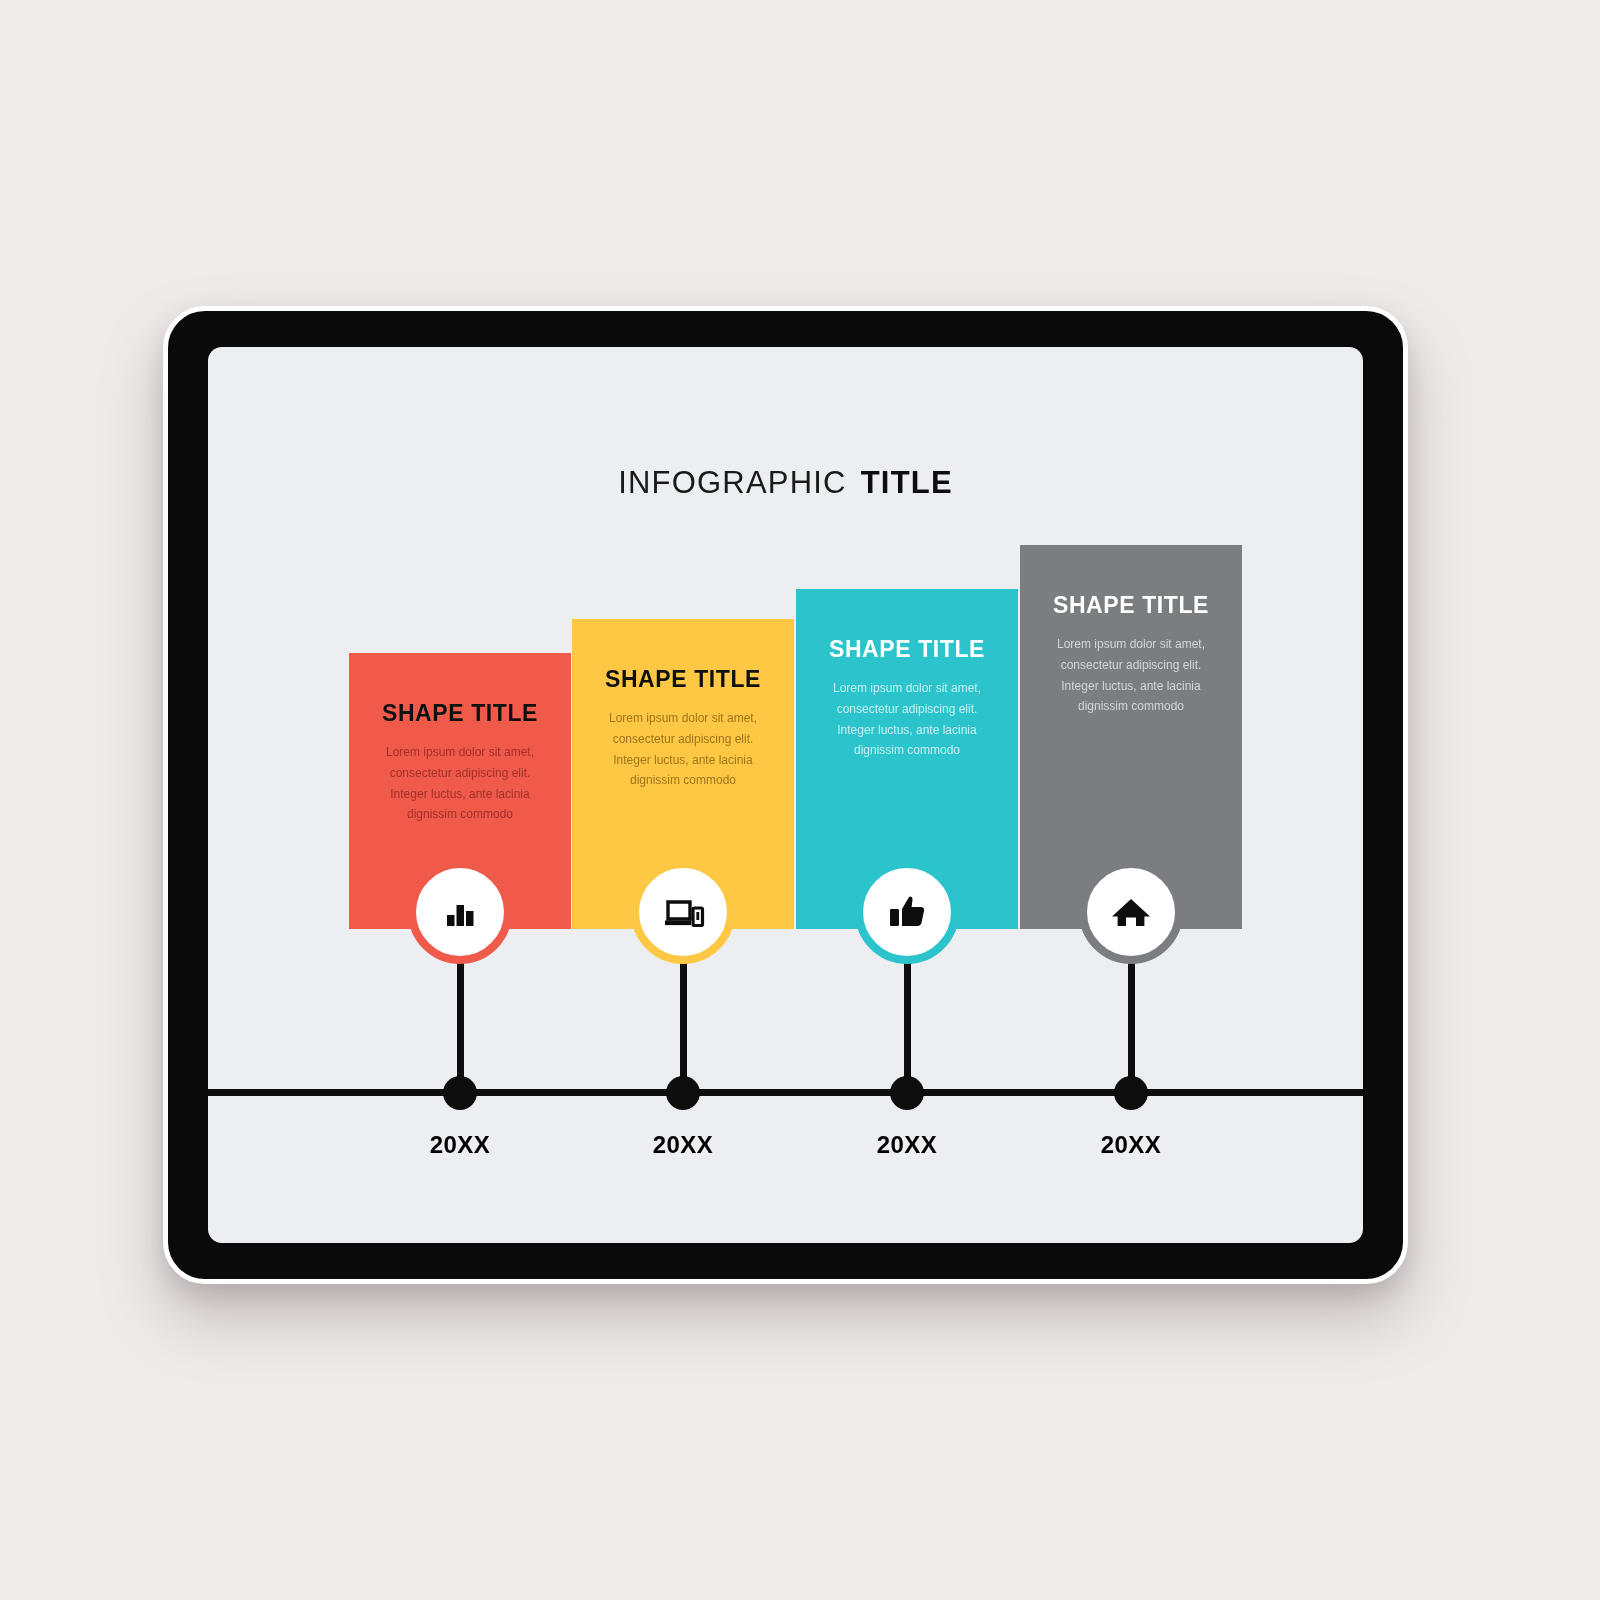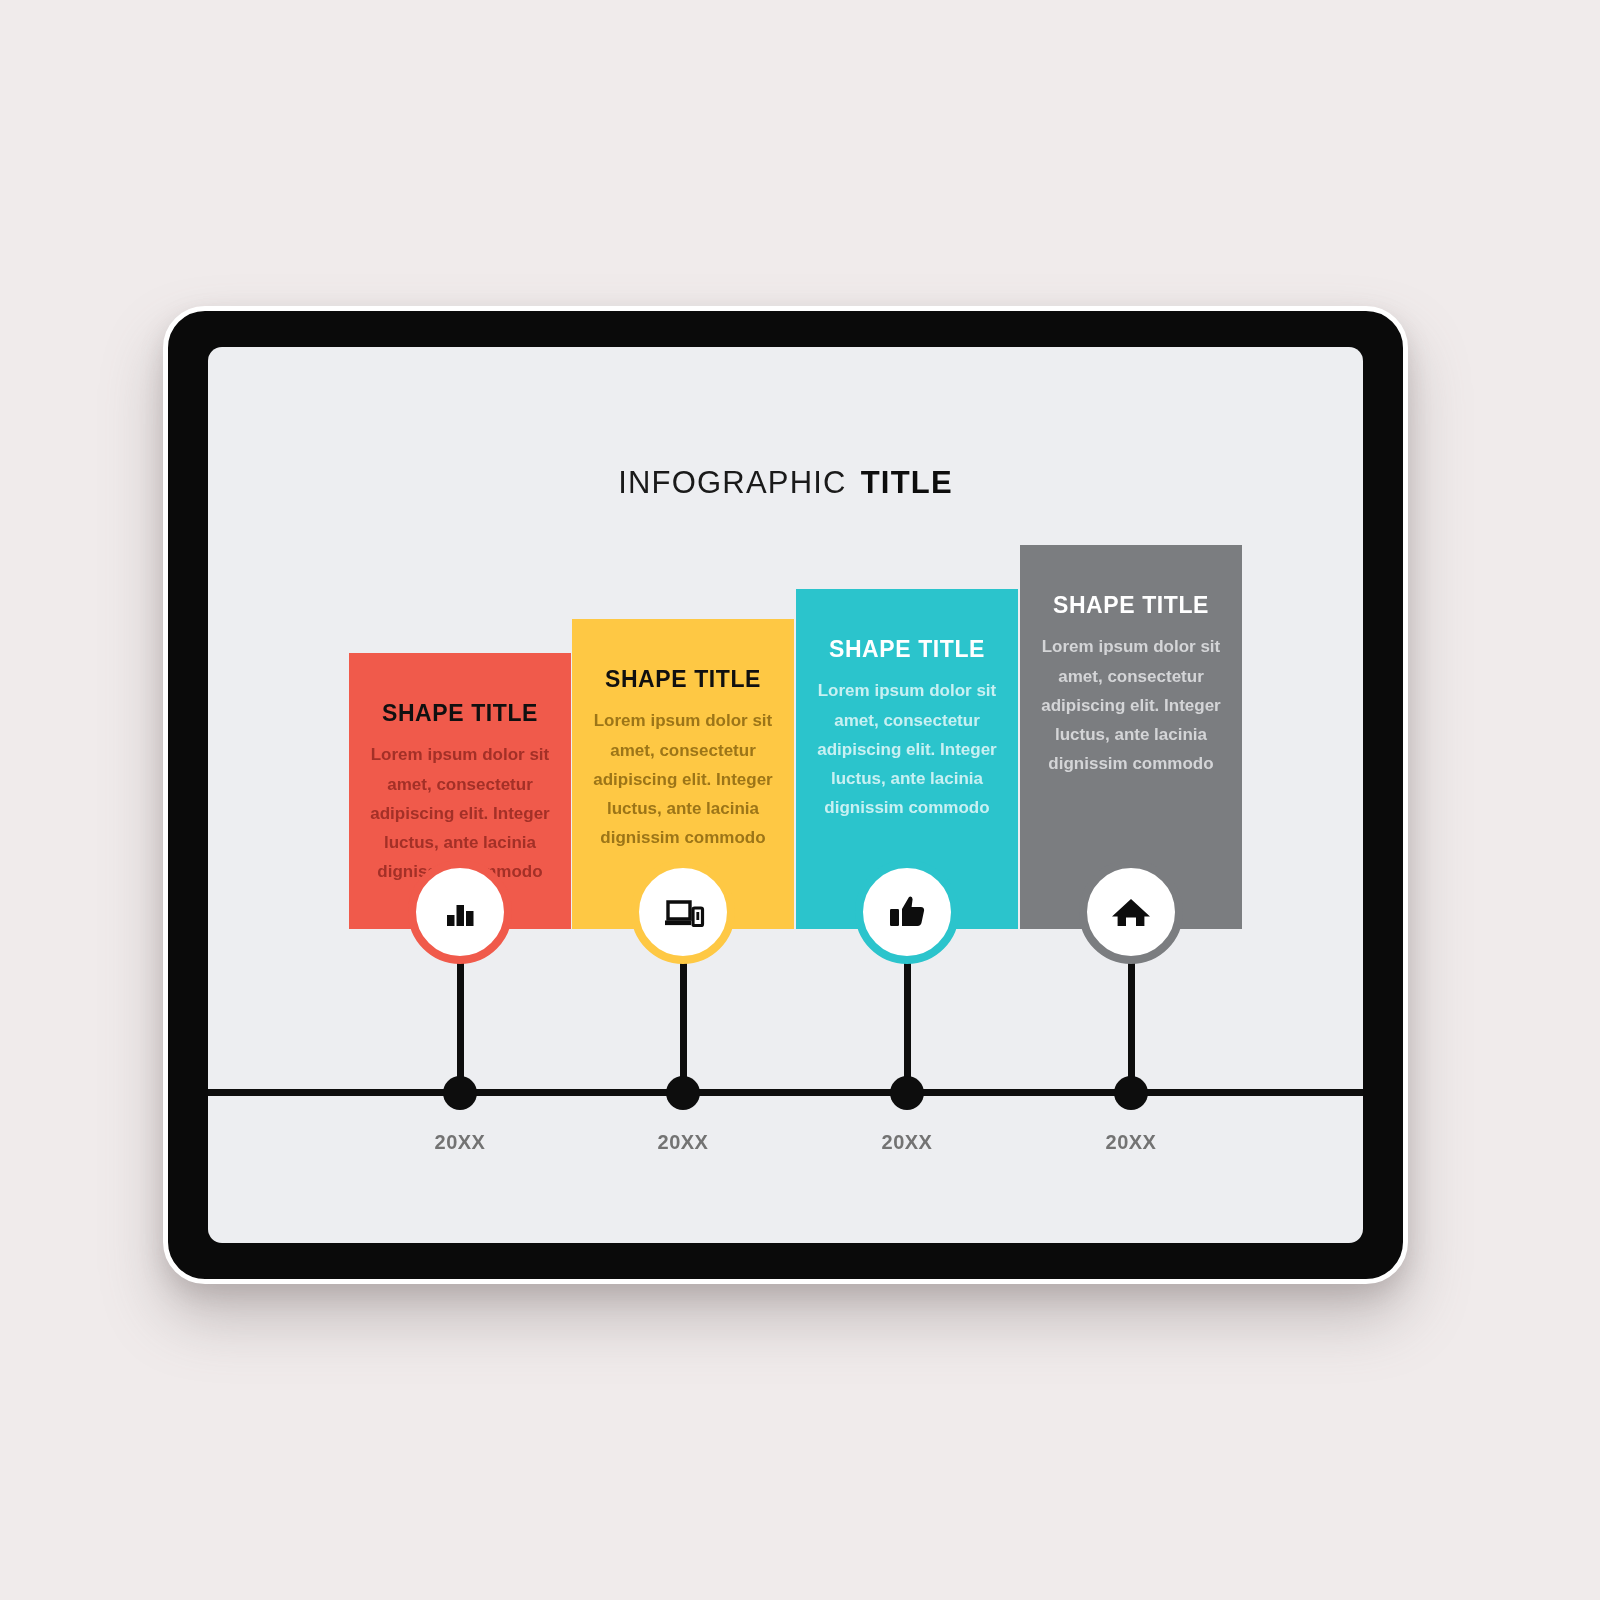--- a/index.html
+++ b/index.html
@@ -80,25 +80,25 @@
     overflow: hidden;
   }
   .card-title {
     font-size: 23px;
     font-weight: 700;
     letter-spacing: 0.6px;
     margin: 0 0 14px 0;
     line-height: 1.1;
   }
   .card-body {
-    font-size: 17px;
+    font-size: 12px;
     line-height: 1.72;
-    margin: 4px;
+    margin: 16px;
     padding: 0 16px;
-    font-weight: 700;
+    font-weight: 400;
   }
 
   
   .bubble {
     position: absolute;
     width: 104px;
     height: 104px;
     border-radius: 50%;
     background: #ffffff;
     box-sizing: border-box;
@@ -127,23 +127,23 @@
   #timeline {
     position: absolute;
     left: 0;
     right: 0;
     height: 7px;
     background: #0d0d0d;
     z-index: 5;
   }
   .year {
     position: absolute;
-    font-size: 20px;
+    font-size: 24px;
     font-weight: 700;
-    color: #737373;
+    color: #000000;
     letter-spacing: 0.5px;
     text-align: center;
     width: 180px;
   }
 </style>
 </head>
 <body>
 
 <div id="device">
   <div id="screen">

